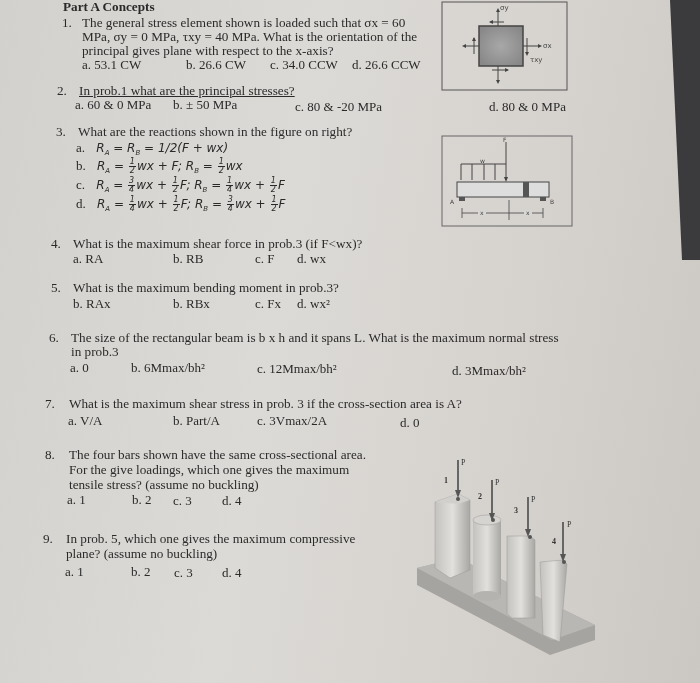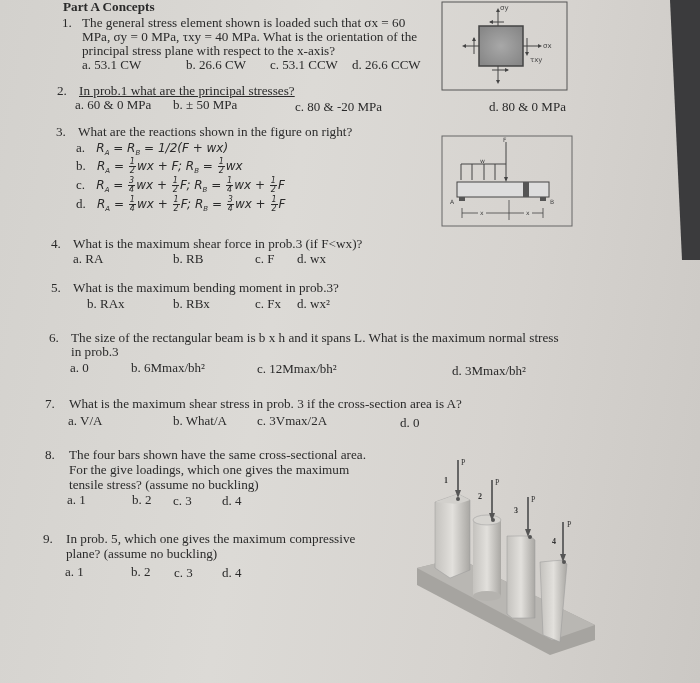--- a/index.html
+++ b/index.html
@@ -28,24 +28,24 @@
 <body>
 
 <div class="desk"></div>
 
 <div class="t h" style="left:63px;top:0px;">Part A Concepts</div>
 
 <div>
   <div class="t" style="left:62px;top:16px;">1.</div>
   <div class="t" style="left:82px;top:16px;">The general stress element shown is loaded such that σx = 60</div>
   <div class="t" style="left:82px;top:30px;">MPa, σy = 0 MPa, τxy = 40 MPa. What is the orientation of the</div>
-  <div class="t" style="left:82px;top:44px;">principal stress plane with respect to the x-axis?</div>
+  <div class="t" style="left:82px;top:44px;">principal gives plane with respect to the x-axis?</div>
   <div class="opt" style="left:82px;top:58px;">a.  53.1 CW</div>
   <div class="opt" style="left:186px;top:58px;">b. 26.6 CW</div>
-  <div class="opt" style="left:270px;top:58px;">c. 53.1 CCW</div>
+  <div class="opt" style="left:270px;top:58px;">c. 34.0 CCW</div>
   <div class="opt" style="left:352px;top:58px;">d. 26.6 CCW</div>
 </div>
 
 <svg class="fig" style="left:440px;top:0px;" width="140" height="95" viewBox="0 0 140 95">
   <rect x="2" y="2" width="125" height="88" fill="none" stroke="#555" stroke-width="1"></rect>
   <defs>
     <radialGradient id="sq" cx="50%" cy="50%" r="60%">
       <stop offset="0%" stop-color="#a8a8a8"></stop>
         <stop offset="100%" stop-color="#888"></stop>
     </radialGradient>
@@ -146,41 +146,41 @@
   <div class="t" style="left:73px;top:237px;">What is the maximum shear force in prob.3 (if F&lt;wx)?</div>
   <div class="opt" style="left:73px;top:252px;">a.  RA</div>
   <div class="opt" style="left:173px;top:252px;">b. RB</div>
   <div class="opt" style="left:255px;top:252px;">c. F</div>
   <div class="opt" style="left:297px;top:252px;">d. wx</div>
 </div>
 
 <div>
   <div class="t" style="left:51px;top:281px;">5.</div>
   <div class="t" style="left:73px;top:281px;">What is the maximum bending moment in prob.3?</div>
-  <div class="opt" style="left:73px;top:297px;margin-left:14px;">b.  RAx</div>
+  <div class="opt" style="left:73px;top:297px;">b.  RAx</div>
   <div class="opt" style="left:173px;top:297px;">b. RBx</div>
   <div class="opt" style="left:255px;top:297px;">c. Fx</div>
   <div class="opt" style="left:297px;top:297px;">d. wx²</div>
 </div>
 
 <div>
   <div class="t" style="left:49px;top:331px;">6.</div>
   <div class="t" style="left:71px;top:331px;">The size of the rectangular beam is b x h and it spans L. What is the maximum normal stress</div>
   <div class="t" style="left:71px;top:345px;">in prob.3</div>
   <div class="opt" style="left:70px;top:361px;">a.  0</div>
   <div class="opt" style="left:131px;top:361px;">b. 6Mmax/bh²</div>
   <div class="opt" style="left:257px;top:362px;">c. 12Mmax/bh²</div>
   <div class="opt" style="left:452px;top:364px;">d. 3Mmax/bh²</div>
 </div>
 
 <div>
   <div class="t" style="left:45px;top:397px;">7.</div>
   <div class="t" style="left:69px;top:397px;">What is the maximum shear stress in prob. 3 if the cross-section area is A?</div>
   <div class="opt" style="left:68px;top:414px;">a.  V/A</div>
-  <div class="opt" style="left:173px;top:414px;">b. What/A</div>
+  <div class="opt" style="left:173px;top:414px;">b. Part/A</div>
   <div class="opt" style="left:257px;top:414px;">c. 3Vmax/2A</div>
   <div class="opt" style="left:400px;top:416px;">d. 0</div>
 </div>
 
 <div>
   <div class="t" style="left:45px;top:448px;">8.</div>
   <div class="t" style="left:69px;top:448px;">The four bars shown have the same cross-sectional area.</div>
   <div class="t" style="left:69px;top:463px;">For the give loadings, which one gives the maximum</div>
   <div class="t" style="left:69px;top:478px;">tensile stress? (assume no buckling)</div>
   <div class="opt" style="left:67px;top:493px;">a.  1</div>

